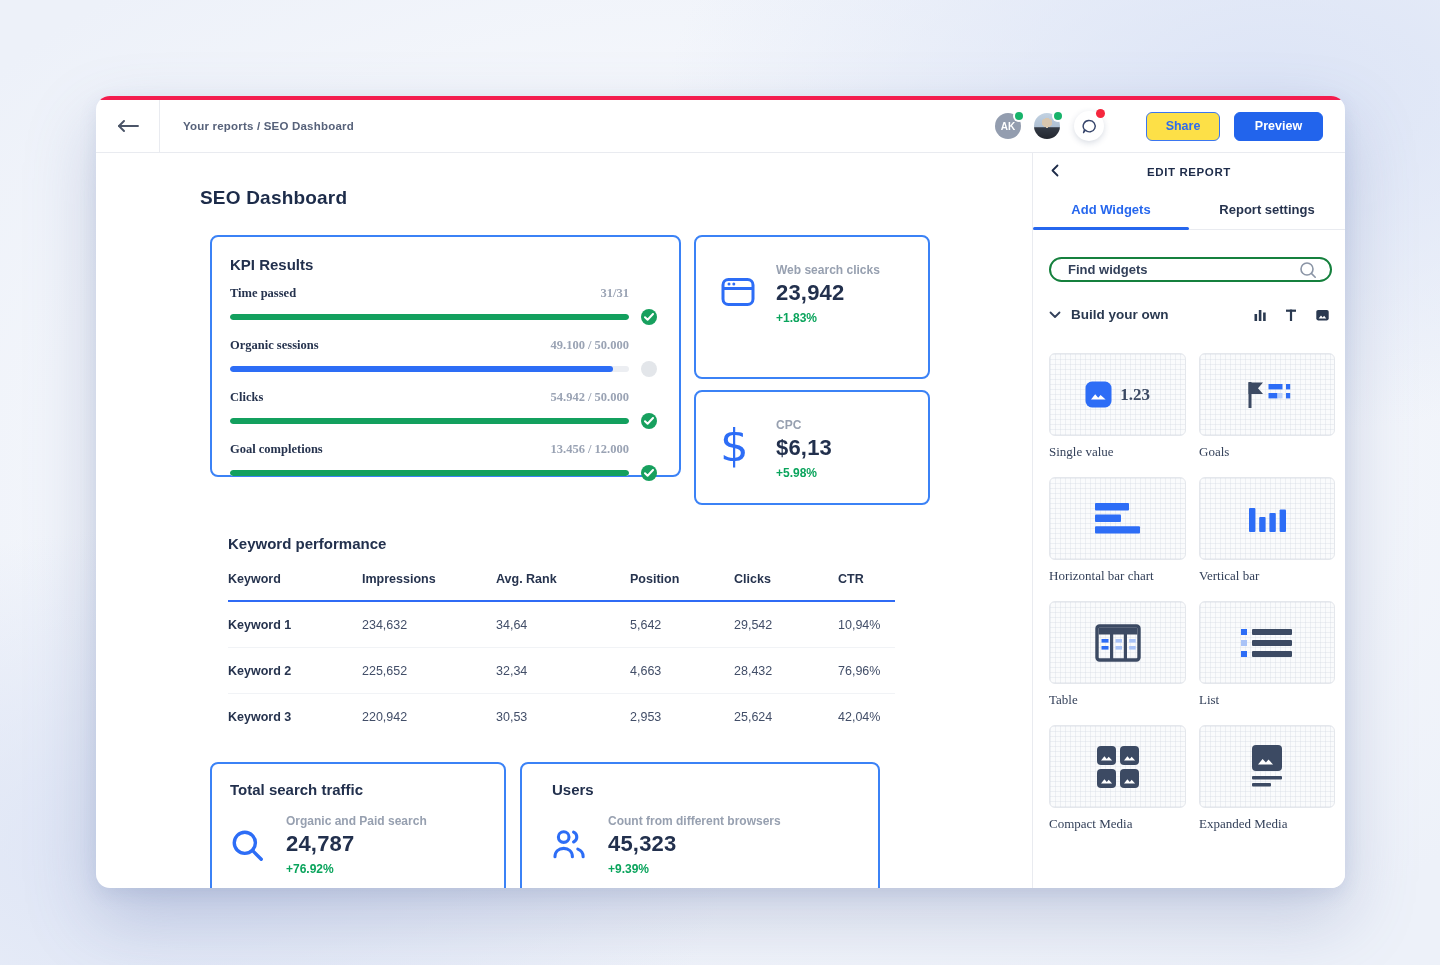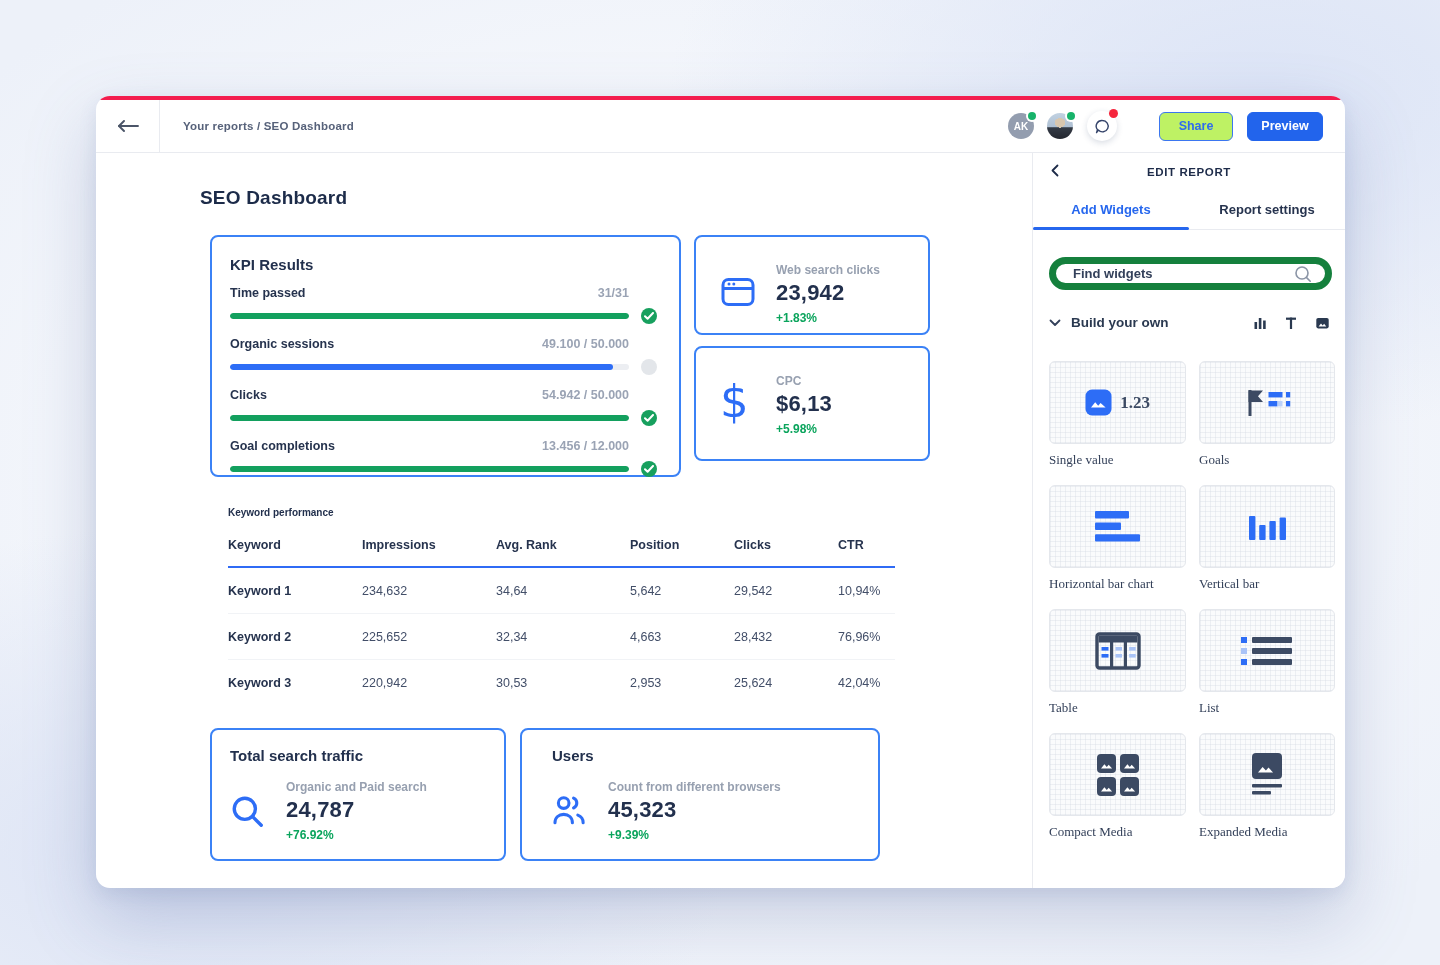--- a/index.html
+++ b/index.html
@@ -26,54 +26,54 @@
   .top-right{margin-left:auto;display:flex;align-items:center;padding-right:22px;}
   .avatar{width:26px;height:26px;border-radius:50%;position:relative;flex:0 0 auto;}
   .avatar.initials{background:#939daf;color:#fff;font-size:10px;font-weight:700;display:flex;align-items:center;justify-content:center;}
   .avatar.photo{margin-left:13px;background:radial-gradient(10px 9px at 50% 38%,#d8c6ae 0 52%,rgba(0,0,0,0) 53%),linear-gradient(180deg,#c2d2e2 0%,#aebfd2 55%,#343b46 56%,#23272f 100%);}
   .status-dot{position:absolute;top:-1px;right:-2px;width:8px;height:8px;border-radius:50%;box-shadow:0 0 0 2px #fff;}
   .dot-green{background:#17b36a;}
   .dot-red{background:#f5263d;}
   .chat-btn{width:30px;height:30px;border-radius:50%;background:#fff;box-shadow:0 2px 6px rgba(40,60,100,.18);margin-left:14px;position:relative;display:flex;align-items:center;justify-content:center;cursor:pointer;}
   .chat-btn .status-dot{top:-2px;right:-1px;width:9px;height:9px;box-shadow:none;}
   .btn{height:29px;border-radius:6px;font-size:12.5px;font-weight:700;display:flex;align-items:center;justify-content:center;cursor:pointer;box-sizing:border-box;font-family:inherit;}
-  .btn.outline{width:74px;margin-left:42px;background:#bef264;border:1px solid #3b76f0;color:#2e6cee;}
-  .btn.solid{width:76px;margin-left:14px;background:#2264ec;border:1px solid #2264ec;color:#fff;}
+  .btn.outline{width:74px;margin-left:42px;background:#fde047;border:1px solid #3b76f0;color:#2e6cee;}
+  .btn.solid{width:89px;margin-left:14px;background:#2264ec;border:1px solid #2264ec;color:#fff;}
   
   .content{display:flex;height:736px;}
   .main{width:936px;box-sizing:border-box;padding:34px 0 0 114px;overflow:hidden;}
   .page-title{font-size:19px;font-weight:700;color:#1c2b49;margin:0 0 26px -10px;letter-spacing:.2px;}
   .card{background:#fff;border:2px solid #3b82f6;border-radius:8px;box-sizing:border-box;}
   .grid-top{display:flex;gap:13px;width:720px;}
   
   .kpi-card{width:471px;height:242px;padding:19px 22px 0 18px;}
   .kpi-card h2{font-size:15px;font-weight:700;color:#22304d;margin:0 0 4px;}
   .kpi-row{margin-top:13px;}
-  .kpi-line{display:flex;justify-content:space-between;align-items:center;padding-right:28px;}
+  .kpi-line{display:flex;justify-content:space-between;align-items:center;padding-right:28px;font-family:Liberation Serif, serif;}
   .kpi-label{font-size:12.5px;font-weight:700;color:#26334e;}
   .kpi-value{font-size:12.5px;font-weight:600;color:#9aa3b4;}
   .kpi-bar-wrap{display:flex;align-items:center;margin-top:8px;}
   .kpi-track{flex:1;height:6px;border-radius:3px;background:#eceef2;overflow:hidden;}
   .kpi-fill{height:100%;border-radius:3px;}
   .kpi-status{width:16px;height:16px;margin-left:12px;border-radius:50%;background:#e3e6ea;display:flex;align-items:center;justify-content:center;flex:0 0 auto;}
   .kpi-status svg{display:none;}
   .kpi-status[data-state="done"]{background:#17a05e;}
   .kpi-status[data-state="done"] svg{display:block;}
   
   .stat-col{display:flex;flex-direction:column;gap:11px;width:236px;}
-  .stat-card{height:100px;padding:26px 0 0 24px;display:flex;}
+  .stat-card{height:144px;padding:26px 0 0 24px;display:flex;}
   .stat-icon{width:38px;margin-top:12px;flex:0 0 auto;color:#2d6df6;}
   .stat-icon.dollar{font-size:45px;font-weight:500;line-height:40px;margin-top:8px;font-family:"DejaVu Sans",sans-serif;}
   .stat-text{margin-left:18px;}
   .stat-label{font-size:12px;color:#97a0b0;font-weight:600;}
   .stat-value{font-size:22px;font-weight:700;color:#22304d;margin-top:3px;letter-spacing:.2px;}
   .stat-delta{font-size:12px;font-weight:700;color:#0aa45c;margin-top:5px;}
   
   .kw-section{margin-top:30px;width:720px;}
-  .kw-section h2{font-size:10px;font-weight:700;color:#22304d;margin:1px 0 0 18px;}
+  .kw-section h2{font-size:15px;font-weight:700;color:#22304d;margin:1px 0 0 18px;}
   .kw-table{width:667px;margin:20px 0 0 18px;}
   .kw-grid{display:grid;grid-template-columns:134px 134px 134px 104px 104px 1fr;align-items:center;}
   .kw-head{padding-bottom:14px;border-bottom:2px solid #2f6bf5;}
   .kw-head span{font-size:12.5px;font-weight:700;color:#26334e;}
   .kw-row{height:45px;border-bottom:1px solid #f1f3f6;}
   .kw-row:last-child{border-bottom:none;}
   .kw-row span{font-size:12.5px;font-weight:500;color:#424e68;}
   .kw-row span:first-child{font-weight:700;color:#26334e;}
   
   .grid-bottom{display:flex;gap:14px;margin-top:23px;width:720px;}
@@ -86,21 +86,21 @@
   .bstat-right{width:360px;}
   
   .sidebar{width:313px;box-sizing:border-box;border-left:1px solid #e9ebf0;background:#fff;overflow:hidden;}
   .side-head{height:37px;display:flex;align-items:center;justify-content:center;position:relative;}
   .side-head .chev-left{position:absolute;left:18px;top:11px;cursor:pointer;}
   .side-title{font-size:11.5px;font-weight:700;letter-spacing:.6px;color:#1d2b49;}
   .tabs{display:flex;height:39px;border-bottom:1px solid #e9ebf0;}
   .tab{flex:1;display:flex;align-items:center;justify-content:center;font-size:13px;font-weight:600;color:#26334e;position:relative;cursor:pointer;}
   .tab.active{color:#2667ee;font-weight:700;}
   .tab.active::after{content:"";position:absolute;left:0;right:0;bottom:-1px;height:3px;background:#2667ee;border-radius:2px;}
-  .searchbox{margin:27px 13px 0 16px;height:33px;border:7px solid #15803d;border-radius:17px;display:flex;align-items:center;padding:0 13px 0 15px;box-sizing:border-box;}
+  .searchbox{margin:27px 13px 0 16px;height:25px;border:2px solid #15803d;border-radius:17px;display:flex;align-items:center;padding:0 13px 0 15px;box-sizing:border-box;}
   .searchbox input{border:none;outline:none;flex:1;font-size:13px;font-weight:600;color:#33405a;background:transparent;font-family:inherit;}
   .searchbox input::placeholder{color:#33405a;opacity:1;}
   .buildrow{margin:25px 15px 0 16px;display:flex;align-items:center;}
   .buildrow .chev-down{margin-right:10px;display:flex;cursor:pointer;}
   .build-label{font-size:13.5px;font-weight:600;color:#2a3950;}
   .build-icons{margin-left:auto;display:flex;align-items:center;gap:17px;}
   .build-icons .bi{display:flex;cursor:pointer;}
   .wgrid{display:grid;grid-template-columns:137px 136px;column-gap:13px;row-gap:17px;padding:31px 11px 0 16px;font-family:Liberation Serif, serif;}
   .wtile{cursor:pointer;}
   .thumb{

